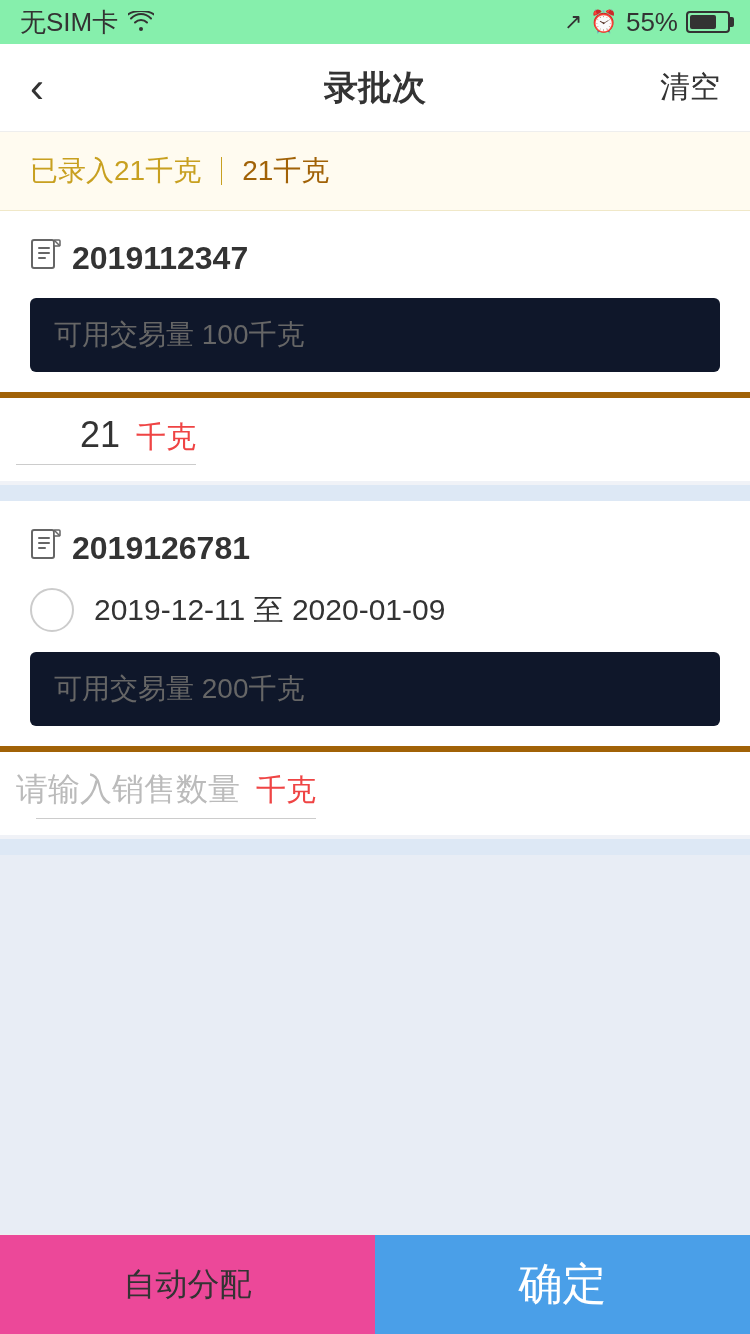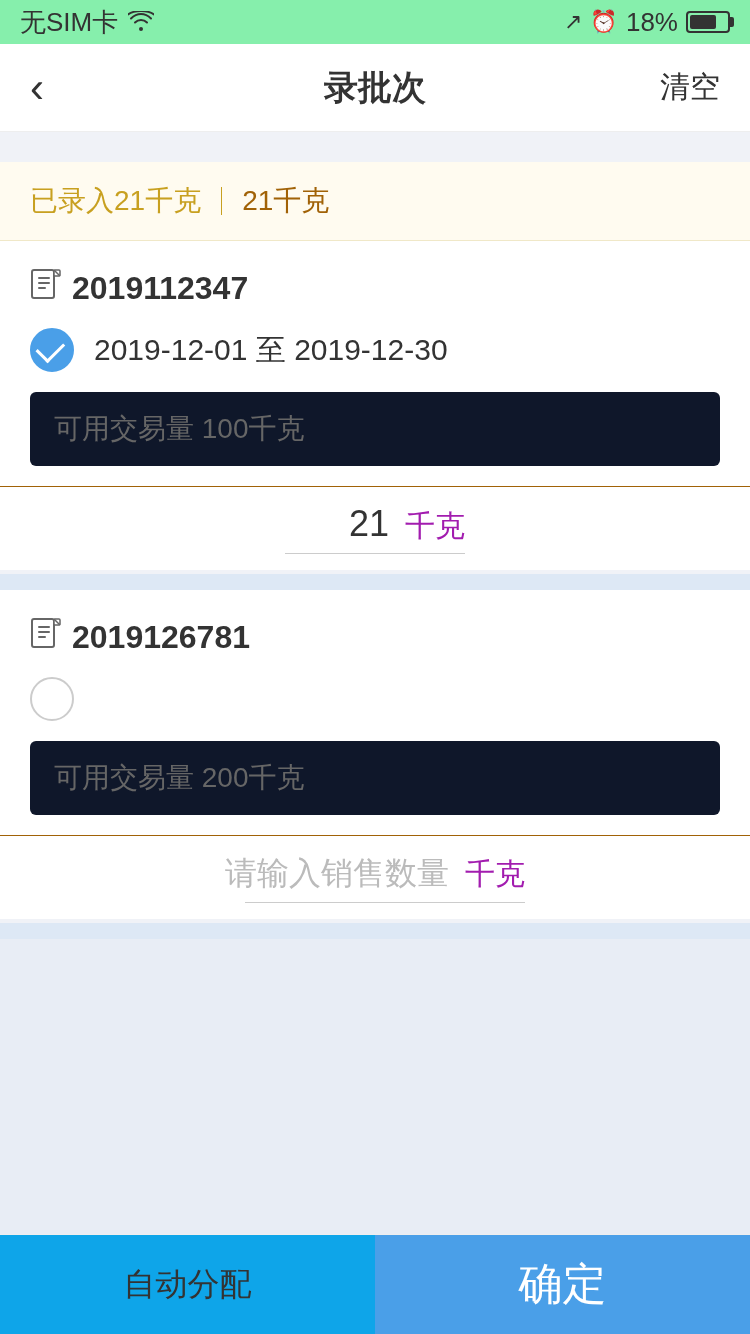--- a/index.html
+++ b/index.html
@@ -70,21 +70,20 @@
     }
 
     
     .info-bar {
       background: #fffbf0;
       padding: 20px 30px;
       display: flex;
       align-items: center;
       gap: 20px;
       border-bottom: 1px solid #f0e8c8;
-      margin-top: 30px;
     }
     .info-bar .label {
       font-size: 28px;
       color: #c8a020;
     }
     .info-bar .divider {
       width: 1px;
       height: 28px;
       background: #c8a020;
     }
@@ -157,34 +156,34 @@
       border-radius: 6px;
       padding: 18px 24px;
       font-size: 28px;
       color: #666;
     }
 
     
     .quantity-row {
       display: flex;
       align-items: center;
-      justify-content: center;
-      padding: 16px 30px 16px 30px;
+      justify-content: flex-start;
+      padding: 16px 30px 16px 16px;
       gap: 16px;
       background: #fff;
-      border-top: 1px solid #a16207;
+      border-top: 6px solid #a16207;
     }
     .quantity-value {
       font-size: 36px;
       font-weight: 500;
       color: #333;
     }
     .quantity-unit {
       font-size: 30px;
-      color: #a21caf;
+      color: #ef4444;
     }
 
     
     .blue-divider {
       height: 16px;
       background: #dde8f5;
     }
 
     
     .placeholder-text {
@@ -211,21 +210,21 @@
       left: 0;
     }
     .btn-auto {
       flex: 1;
       display: flex;
       align-items: center;
       justify-content: center;
       font-size: 32px;
       color: #333;
       cursor: pointer;
-      background: #0ea5e9;
+      background: #ec4899;
     }
     .btn-confirm {
       flex: 1;
       display: flex;
       align-items: center;
       justify-content: center;
       font-size: 44px;
       color: #fff;
       cursor: pointer;
       background: #4a9fe8;
@@ -246,21 +245,21 @@
         <path d="M13 16a2 2 0 1 1 0 4 2 2 0 0 1 0-4z" fill="#333"></path>
         <path d="M7 11.5C8.7 9.8 10.7 9 13 9s4.3.8 6 2.5" stroke="#333" stroke-width="2" fill="none" stroke-linecap="round"></path>
         <path d="M3 7.5C5.7 4.8 9.1 3 13 3s7.3 1.8 10 4.5" stroke="#333" stroke-width="2" fill="none" stroke-linecap="round"></path>
         <path d="M0 3.5C3.7.8 8.1 0 13 0s9.3.8 13 3.5" stroke="#333" stroke-width="2" fill="none" stroke-linecap="round"></path>
       </svg>
     </span>
   </div>
   <div class="status-right">
     <span style="font-size:22px;">↗</span>
     <span style="font-size:22px;">⏰</span>
-    <span>18%</span>
+    <span>55%</span>
     <span class="battery-icon">
       <span class="battery-body">
         <span class="battery-fill"></span>
         <span class="battery-cap"></span>
       </span>
     </span>
   </div>
 </div>
 
 <div class="nav-bar">
@@ -286,24 +285,20 @@
           <rect x="8" y="8" width="12" height="2" rx="1" fill="#666"></rect>
           <rect x="8" y="13" width="12" height="2" rx="1" fill="#666"></rect>
           <rect x="8" y="18" width="8" height="2" rx="1" fill="#666"></rect>
           <rect x="24" y="1" width="6" height="6" rx="1" fill="white" stroke="#666" stroke-width="1.5"></rect>
           <path d="M24 1 L30 7" stroke="#666" stroke-width="1.5"></path>
         </svg>
       </span>
       <span class="batch-id">2019112347</span>
     </div>
 
-    <div class="batch-date-row">
-      <div class="radio-btn checked"></div>
-      <span class="batch-date">2019-12-01 至 2019-12-30</span>
-    </div>
 
     <div class="avail-bar">
       <span>可用交易量 100千克</span>
     </div>
 
     <div class="quantity-row">
       <div style="display:flex; flex-direction:column; align-items:flex-end; gap:6px;">
         <div style="display:flex; align-items:baseline; gap:16px;">
           <span class="quantity-value">21</span>
           <span class="quantity-unit">千克</span>
@@ -325,20 +320,21 @@
           <rect x="8" y="18" width="8" height="2" rx="1" fill="#666"></rect>
           <rect x="24" y="1" width="6" height="6" rx="1" fill="white" stroke="#666" stroke-width="1.5"></rect>
           <path d="M24 1 L30 7" stroke="#666" stroke-width="1.5"></path>
         </svg>
       </span>
       <span class="batch-id">2019126781</span>
     </div>
 
     <div class="batch-date-row">
       <div class="radio-btn"></div>
+      <span class="batch-date">2019-12-11 至 2020-01-09</span>
     </div>
 
     <div class="avail-bar">
       <span>可用交易量 200千克</span>
     </div>
 
     <div class="quantity-row">
       <div style="display:flex; flex-direction:column; align-items:flex-end; gap:6px;">
         <div style="display:flex; align-items:baseline; gap:16px;">
           <span class="placeholder-text">请输入销售数量</span>

